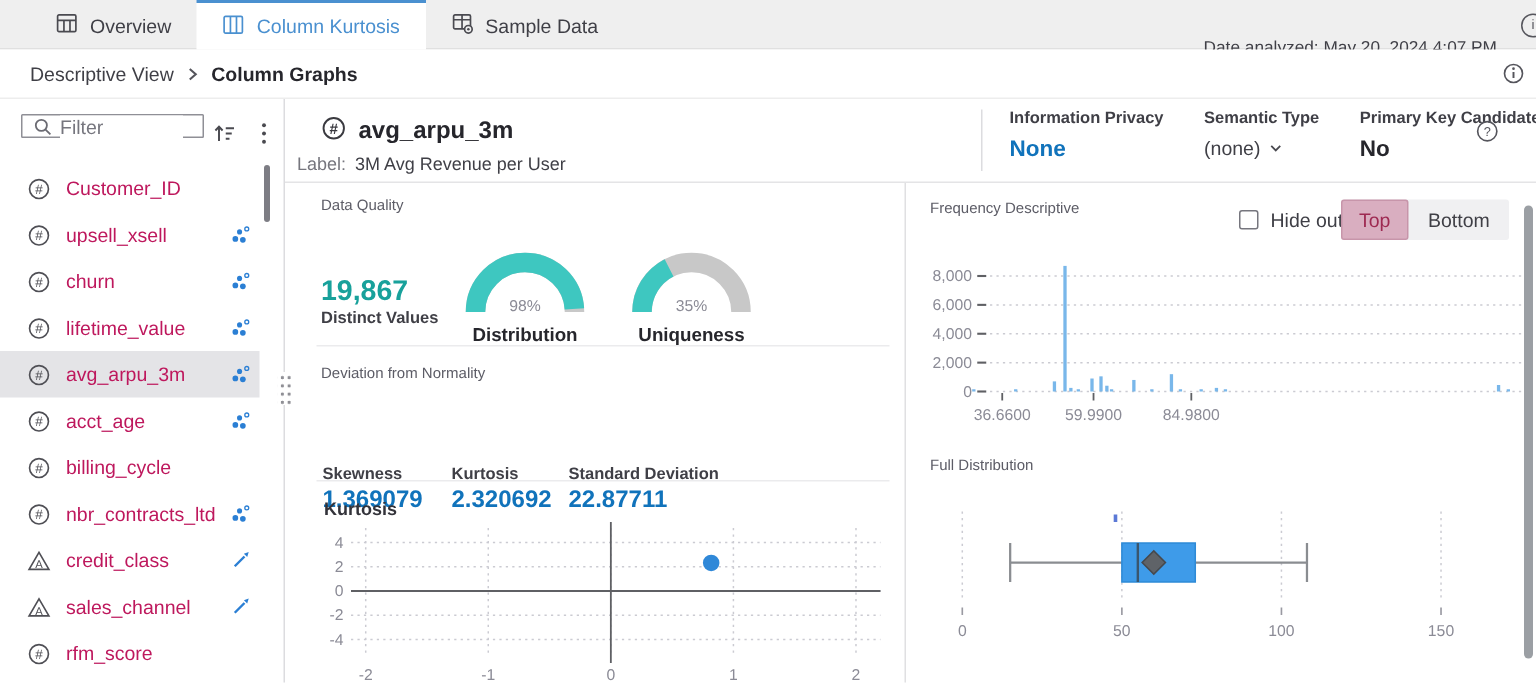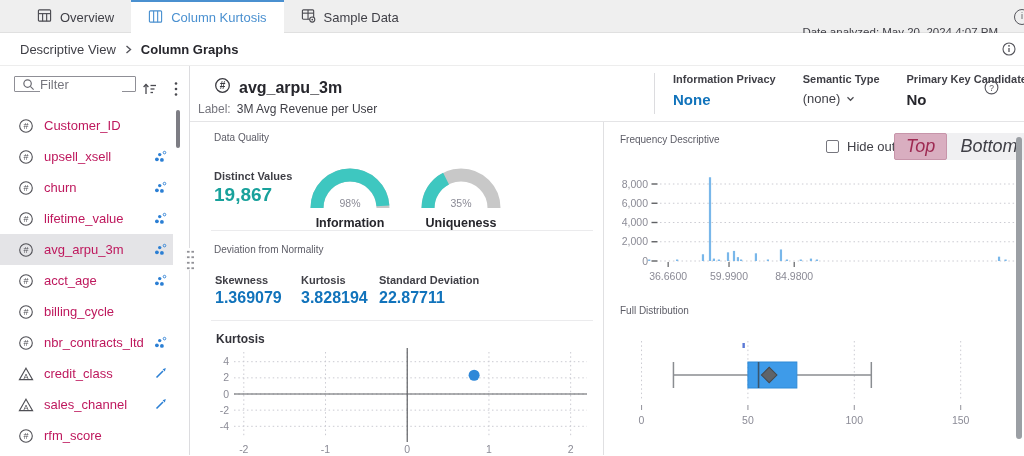--- a/index.html
+++ b/index.html
@@ -58,41 +58,41 @@
   .m-val-plain { font-size:13px; color:#3f3f46; display:flex; align-items:center; gap:6px; cursor:pointer; }
   .m-val-link { font-size:15px; font-weight:bold; color:#1173bb; cursor:pointer; }
   .m-val-strong { font-size:15px; font-weight:bold; color:#26262c; }
   .help-icon { position:absolute; left:794px; top:14px; }
 
   .panels { position:absolute; top:56px; left:0; right:0; bottom:0; }
   .left-panel { position:absolute; left:0; top:0; bottom:0; width:413px; }
   .right-panel { position:absolute; left:413px; top:0; bottom:0; right:0; border-left:1px solid #e0e0e2; }
 
   .sec-title { font-size:10px; color:#5c5c66; }
-  .small-label { font-size:11px; font-weight:bold; color:#3f3f46; }
+  .small-label { font-size:11px; font-weight:bold; color:#3f3f46;margin-top:36px; }
   .dq-title { position:absolute; left:24px; top:10px; }
   .dv-label { position:absolute; left:24px; top:48px; }
   .dv-value { position:absolute; left:24px; top:62px; font-size:19px; font-weight:bold; color:#18a19b; }
   .gauge { position:absolute; top:38px; }
   .gauge-0 { left:112px; } .gauge-1 { left:223px; }
   .gauge-label { position:absolute; top:94px; width:120px; text-align:center; font-size:12.5px; font-weight:bold; color:#26262c; }
   .gauge-label-0 { left:100px; } .gauge-label-1 { left:211px; }
   .hdiv { position:absolute; left:21px; right:10px; height:1px; background:#ebebed; }
   .dn-title { position:absolute; left:24px; top:122px; }
   .stat-block { position:absolute; top:152px; }
   .stat-0 { left:25px; } .stat-1 { left:111px; } .stat-2 { left:189px; }
   .stat-value { margin-top:3px; font-size:16px; font-weight:bold; color:#1173bb; }
   .kurt-title { position:absolute; left:26px; top:210px; font-size:12px; font-weight:bold; color:#33333a; }
   .kurt-svg { position:absolute; left:18px; top:224px; }
 
   .freq-title { position:absolute; left:16px; top:12px; }
   .chk { position:absolute; left:222px; top:18px; width:13px; height:13px; border:1px solid #76767e; border-radius:2px; background:#fff; cursor:pointer; }
   .chk-label { position:absolute; left:243px; top:17px; font-size:13px; color:#3f3f46; }
   .btn-group { position:absolute; left:290px; top:11px; display:flex; background:#f0f0f2; border-radius:2px; }
-  .tbtn { height:27px; display:flex; align-items:center; font-size:18px; cursor:pointer;font-style:italic; }
+  .tbtn { height:27px; display:flex; align-items:center; font-size:13px; cursor:pointer; }
   .tbtn-top { padding:0 11px; background:#d9aec0; color:#9e2a52; border:1px solid #c795aa; border-radius:2px; }
   .tbtn-bottom { padding:0 13px; color:#3f3f46; }
   .hist-svg { position:absolute; left:6px; top:46px; }
   .fd-title { position:absolute; left:16px; top:183px; }
   .box-svg { position:absolute; left:6px; top:207px; }
 
   .page-scroll { position:absolute; right:2px; top:137px; width:6px; height:302px; background:#9b9fa4; border-radius:3px; }
 
   svg text { font-family:"Liberation Sans", sans-serif; }
   .gdot { stroke:#cbcbd2; stroke-width:1; stroke-dasharray:1.5 2.8; }
@@ -387,33 +387,33 @@
           <div class="gauge gauge-0"><svg id="gauge-0" width="96" height="54" viewBox="0 0 96 54">
                 <path d="M 15 48 A 33 33 0 0 1 81 48" pathLength="100" stroke="#c8c8c8" stroke-width="13" fill="none"></path>
                 <path d="M 15 48 A 33 33 0 0 1 81 48" pathLength="100" stroke="#3ec7c0" stroke-width="13" fill="none" stroke-dasharray="98 100"></path>
                 <text x="48" y="47" text-anchor="middle" font-size="10.5" fill="#8b8b96">98%</text>
               </svg></div>
           <div class="gauge gauge-1"><svg id="gauge-1" width="96" height="54" viewBox="0 0 96 54">
                 <path d="M 15 48 A 33 33 0 0 1 81 48" pathLength="100" stroke="#c8c8c8" stroke-width="13" fill="none"></path>
                 <path d="M 15 48 A 33 33 0 0 1 81 48" pathLength="100" stroke="#3ec7c0" stroke-width="13" fill="none" stroke-dasharray="35 100"></path>
                 <text x="48" y="47" text-anchor="middle" font-size="10.5" fill="#8b8b96">35%</text>
               </svg></div>
-          <div class="gauge-label gauge-label-0">Information</div>
+          <div class="gauge-label gauge-label-0">Distribution</div>
           <div class="gauge-label gauge-label-1">Uniqueness</div>
 
           <div class="hdiv" style="top:108px"></div>
           <div class="sec-title dn-title">Deviation from Normality</div>
 
           <div class="stat-block stat-0">
             <div class="small-label">Skewness</div>
             <div class="stat-value">1.369079</div>
           </div>
           <div class="stat-block stat-1">
             <div class="small-label">Kurtosis</div>
-            <div class="stat-value">3.828194</div>
+            <div class="stat-value">2.320692</div>
           </div>
           <div class="stat-block stat-2">
             <div class="small-label">Standard Deviation</div>
             <div class="stat-value">22.87711</div>
           </div>
 
           <div class="hdiv" style="top:198px"></div>
           <div class="kurt-title">Kurtosis</div>
           <svg class="kurt-svg" id="kurtosis-svg" width="385" height="112" viewBox="0 0 385 112">
               <line class="gdot" x1="26" x2="379" y1="15.692307692307693" y2="15.692307692307693"></line>

